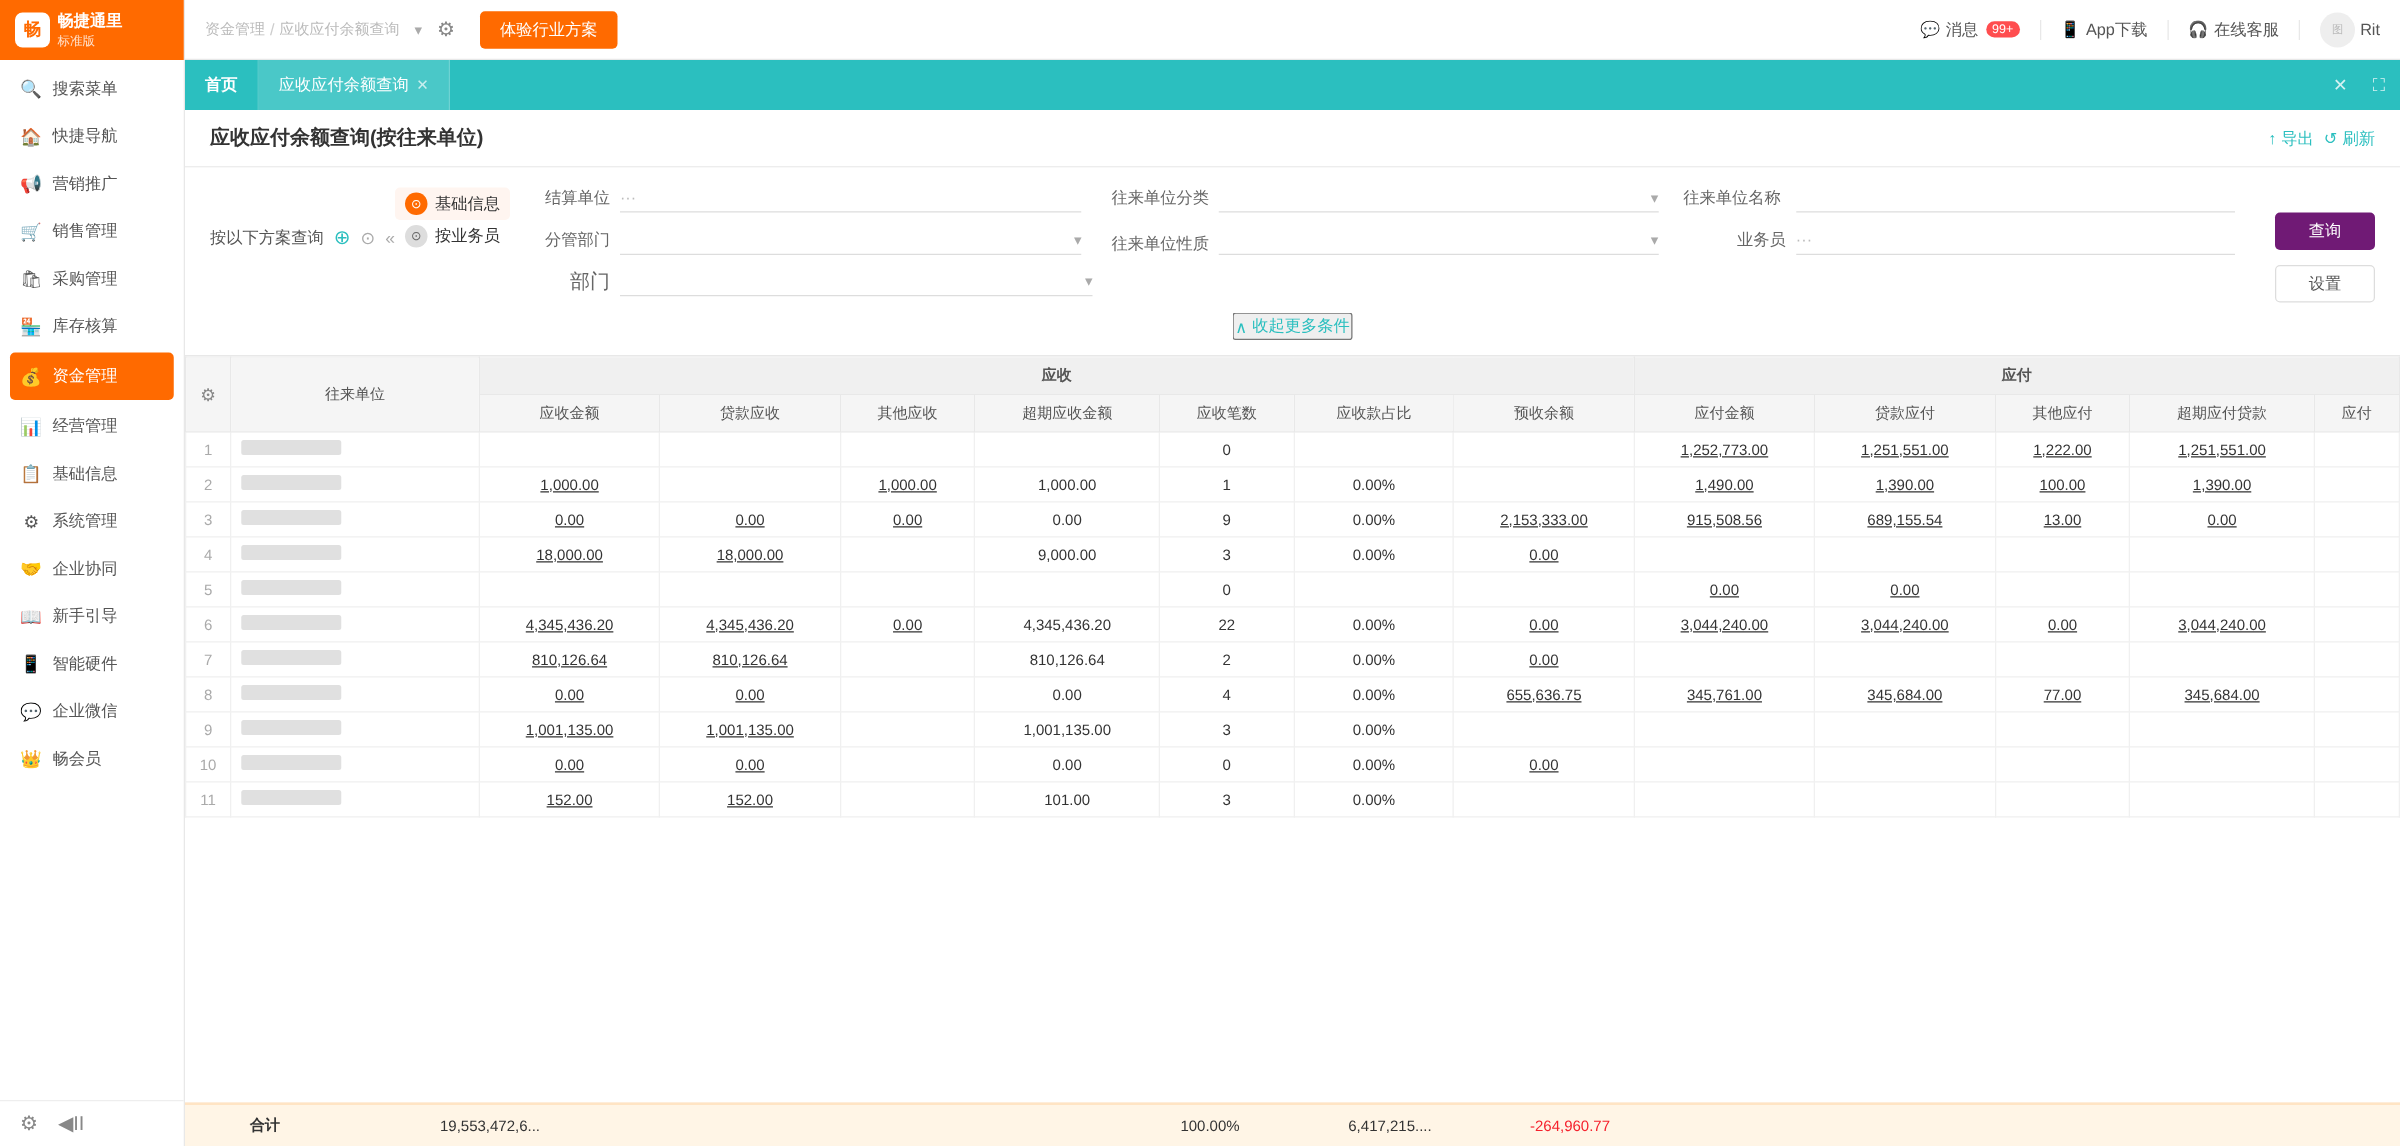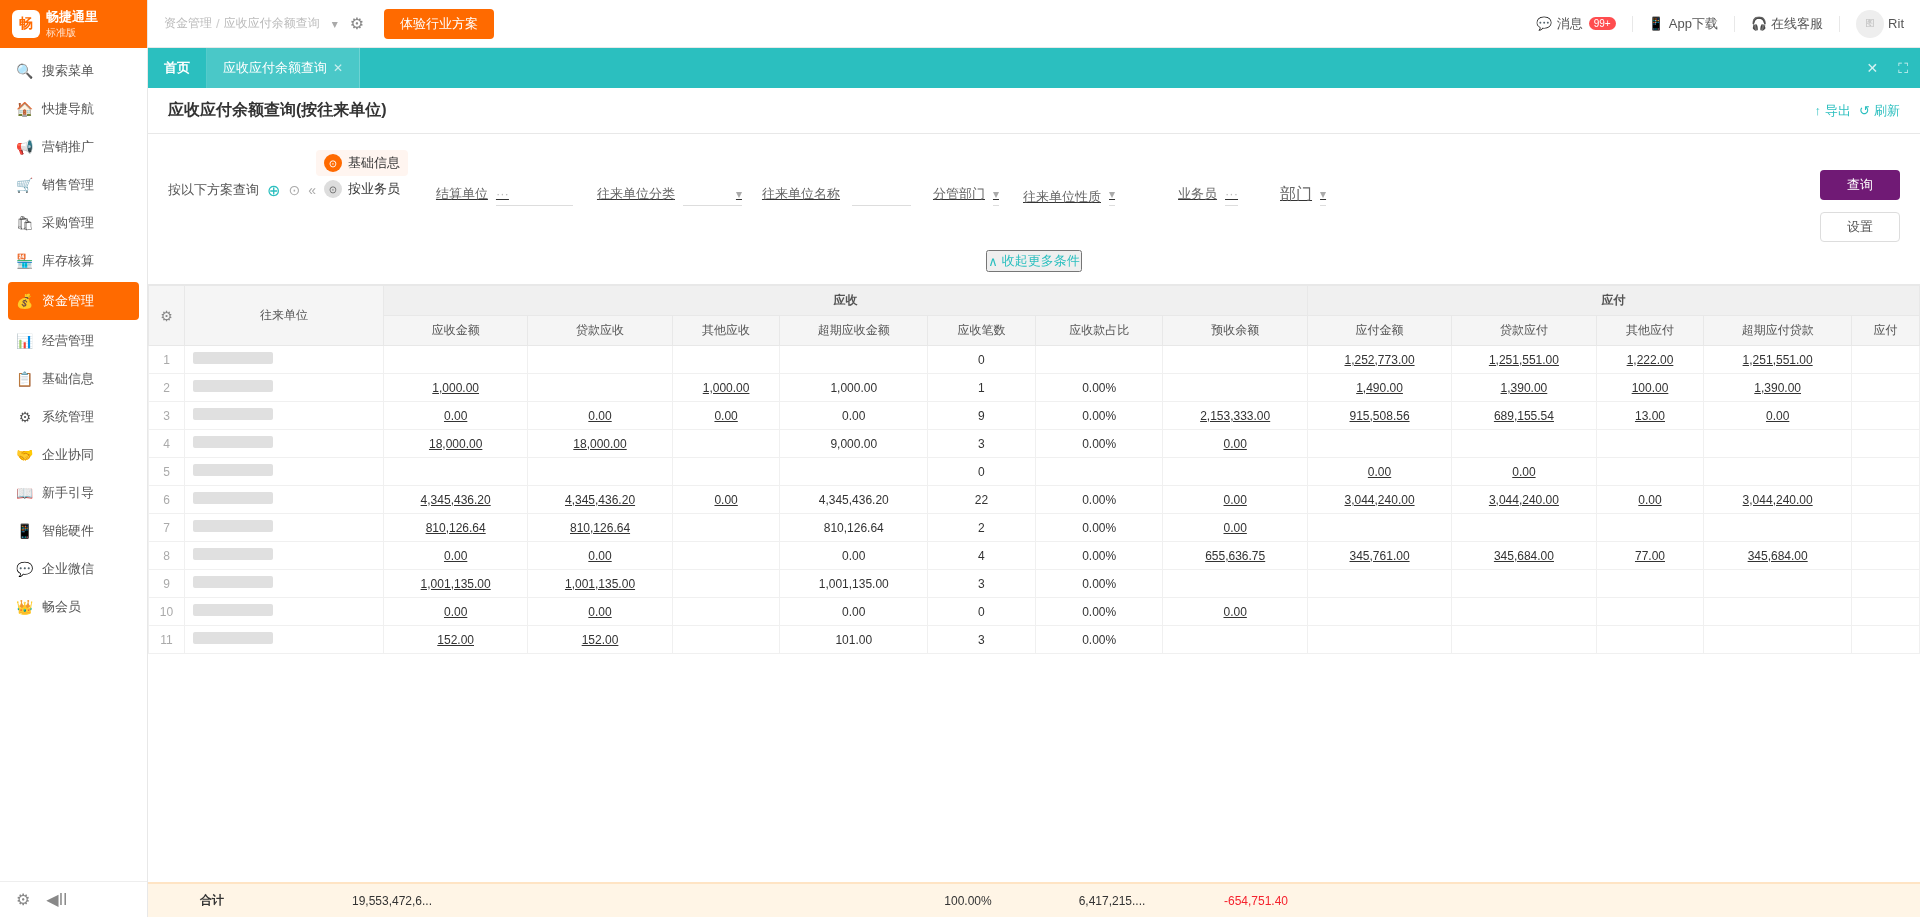--- a/index.html
+++ b/index.html
@@ -293,21 +293,21 @@
             <div class="option-icon orange">⊙</div>
             <span class="option-label">基础信息</span>
           </div>
           <div class="query-option">
             <div class="option-icon gray">⊙</div>
             <span class="option-label">按业务员</span>
           </div>
         </div>
       </div>
 
-      <div style="flex:1;display:flex;flex-direction:row;gap:10px;text-decoration:underline;">
+      <div style="flex:1;display:flex;flex-direction:column;gap:10px;">
 
         <div style="display:flex;align-items:center;gap:20px;">
           <div style="display:flex;align-items:center;flex:1;">
             <span style="min-width:72px;color:#666;font-size:13px;text-align:right;padding-right:8px;">结算单位</span>
             <div style="flex:1;border-bottom:1px solid #ddd;padding:4px 0;display:flex;align-items:center;">
               <span style="font-size:13px;color:#bbb;">···</span>
             </div>
           </div>
           <div style="display:flex;align-items:center;flex:1;">
             <span style="min-width:90px;color:#666;font-size:13px;text-align:right;padding-right:8px;">往来单位分类</span>
@@ -604,19 +604,19 @@
 
   <div class="table-footer">
     <span style="min-width:36px;"></span>
     <span style="min-width:120px;font-weight:bold;">合计</span>
     <span style="flex:1;text-align:center;">19,553,472,6...</span>
     <span style="flex:1;"></span>
     <span style="flex:1;"></span>
     <span style="flex:1;"></span>
     <span style="flex:1;text-align:center;">100.00%</span>
     <span style="flex:1;text-align:center;">6,417,215....</span>
-    <span style="flex:1;text-align:center;color:#f5222d;">-654,751.40</span>
+    <span style="flex:1;text-align:center;color:#f5222d;">-264,960.77</span>
     <span style="flex:1;"></span>
     <span style="flex:1;"></span>
     <span style="flex:1;"></span>
     <span style="flex:1;"></span>
   </div>
 </div>
 
 </body></html>

